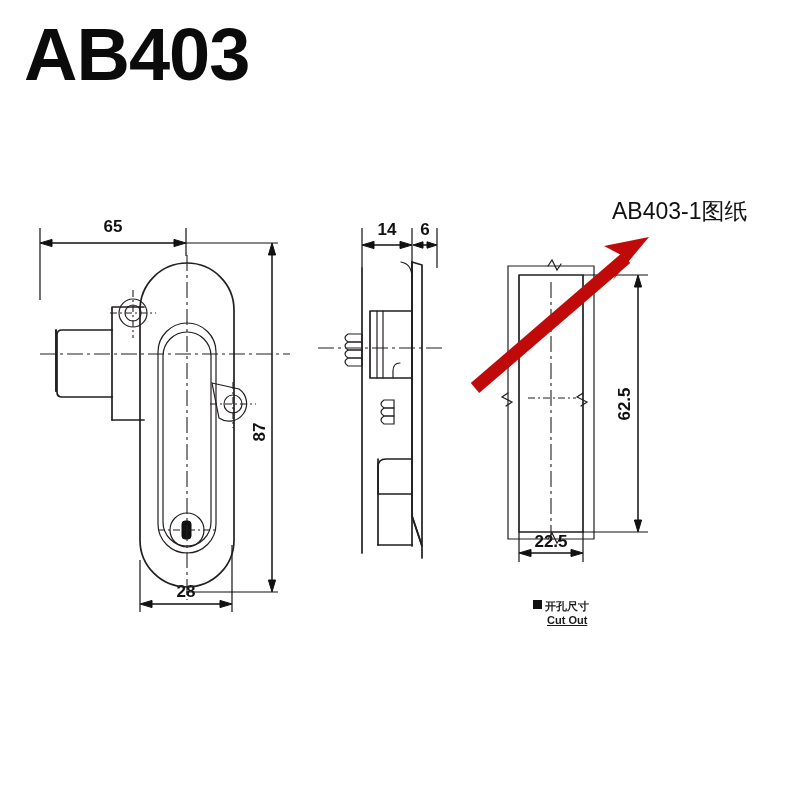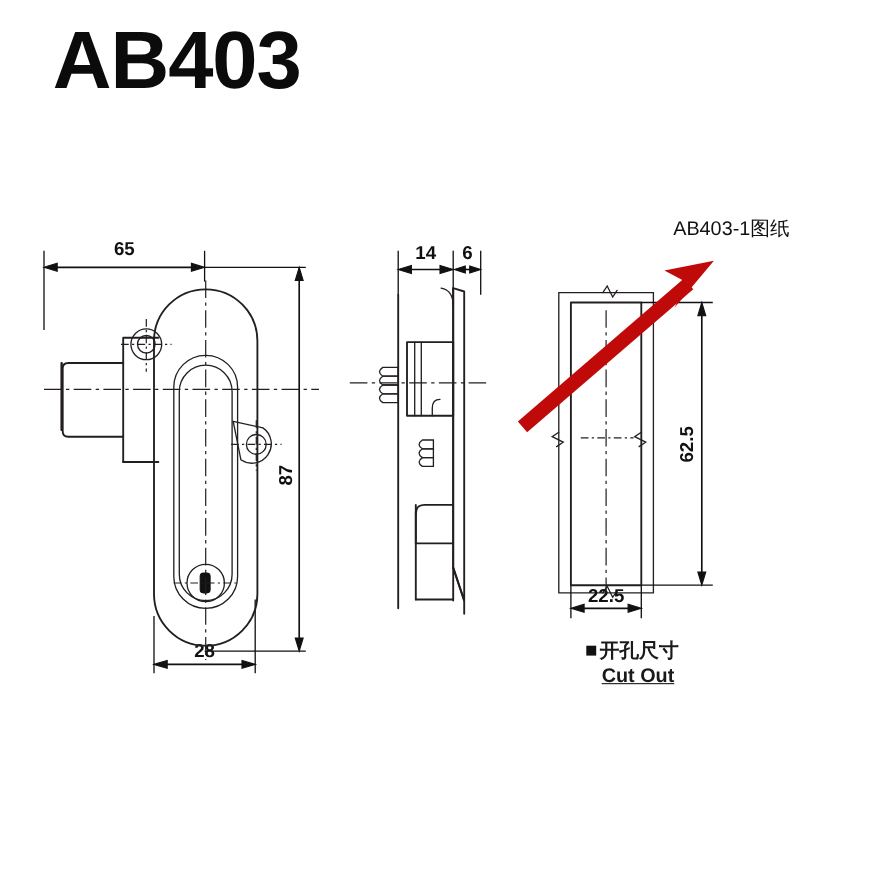--- a/index.html
+++ b/index.html
@@ -26,38 +26,37 @@
     position: absolute;
     left: 24px;
     top: 18px;
     font-family: "Liberation Sans", "DejaVu Sans", sans-serif;
     font-weight: bold;
     font-size: 74px;
     letter-spacing: -1px;
     line-height: 1;
     color: #0b0b0b;
     white-space: nowrap;
-    margin-left: 24px;
   }
   #callout-label {
     position: absolute;
     left: 612px;
     top: 196px;
     font-family: "Liberation Sans", "DejaVu Sans", sans-serif;
-    font-size: 18px;
+    font-size: 23px;
     color: #111111;
     white-space: nowrap;
     letter-spacing: 0px;
   }
   #cutout-caption {
     position: absolute;
     left: 533px;
-    top: 580px;
-    font-family: "Liberation Sans", "DejaVu Sans", sans-serif;
-    font-size: 18px;
+    top: 600px;
+    font-family: "Liberation Sans", "DejaVu Sans", sans-serif;
+    font-size: 11px;
     font-weight: bold;
     color: #1a1a1a;
     line-height: 1.25;
     white-space: nowrap;
   }
   #cutout-caption .cn { display: block; }
   #cutout-caption .en { display: block; padding-left: 14px; text-decoration: underline; }
   .bullet-sq {
     display: inline-block;
     width: 9px;

